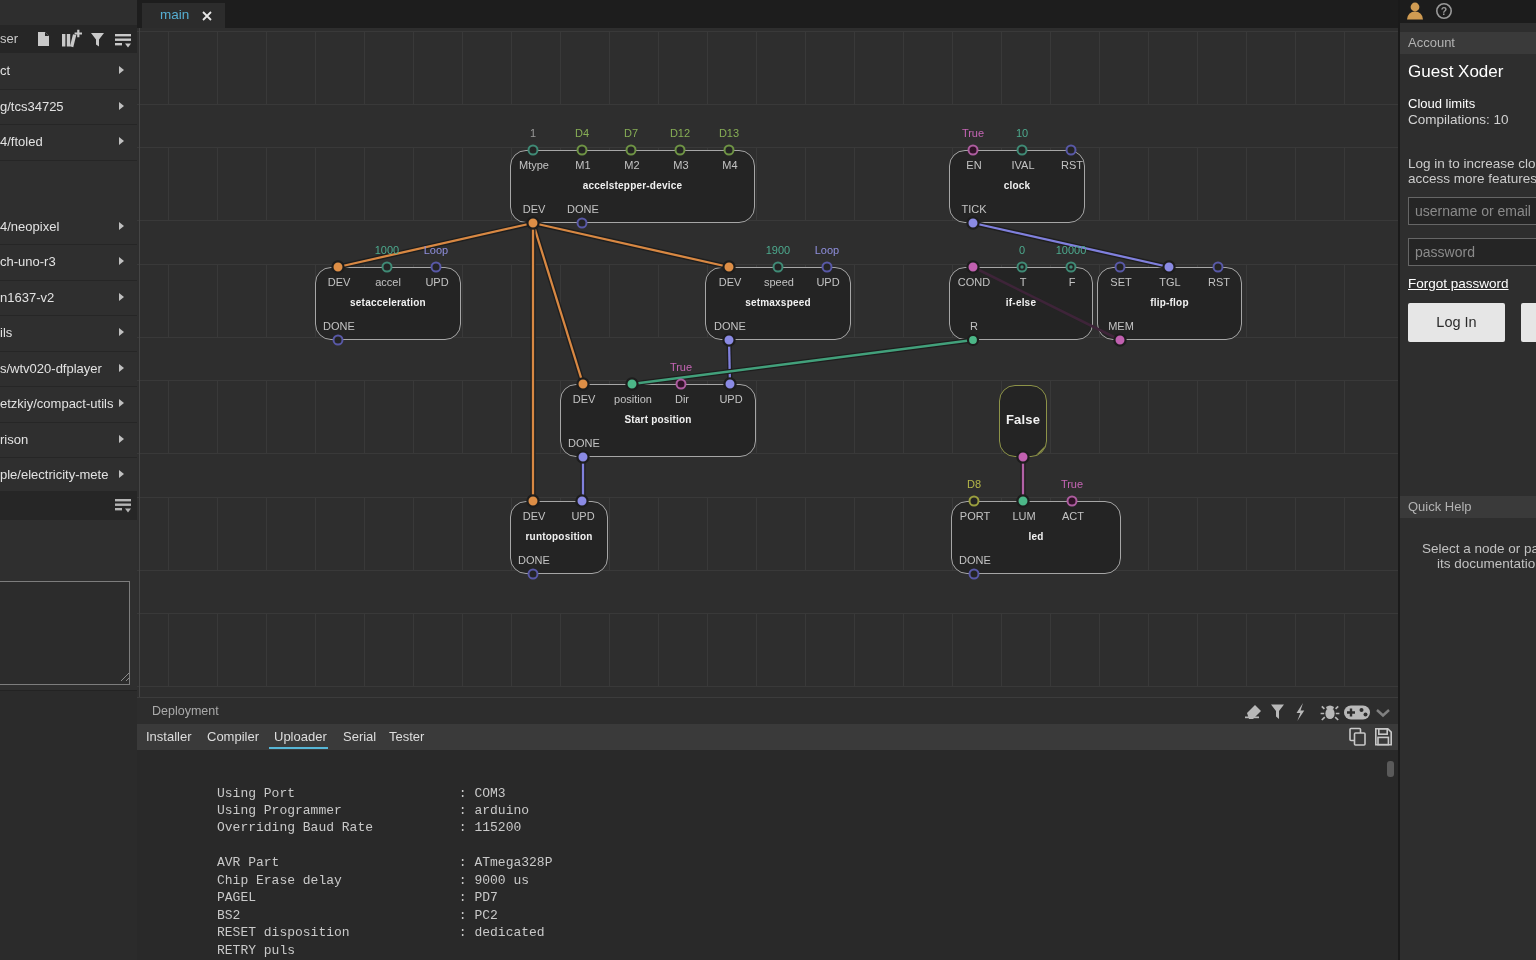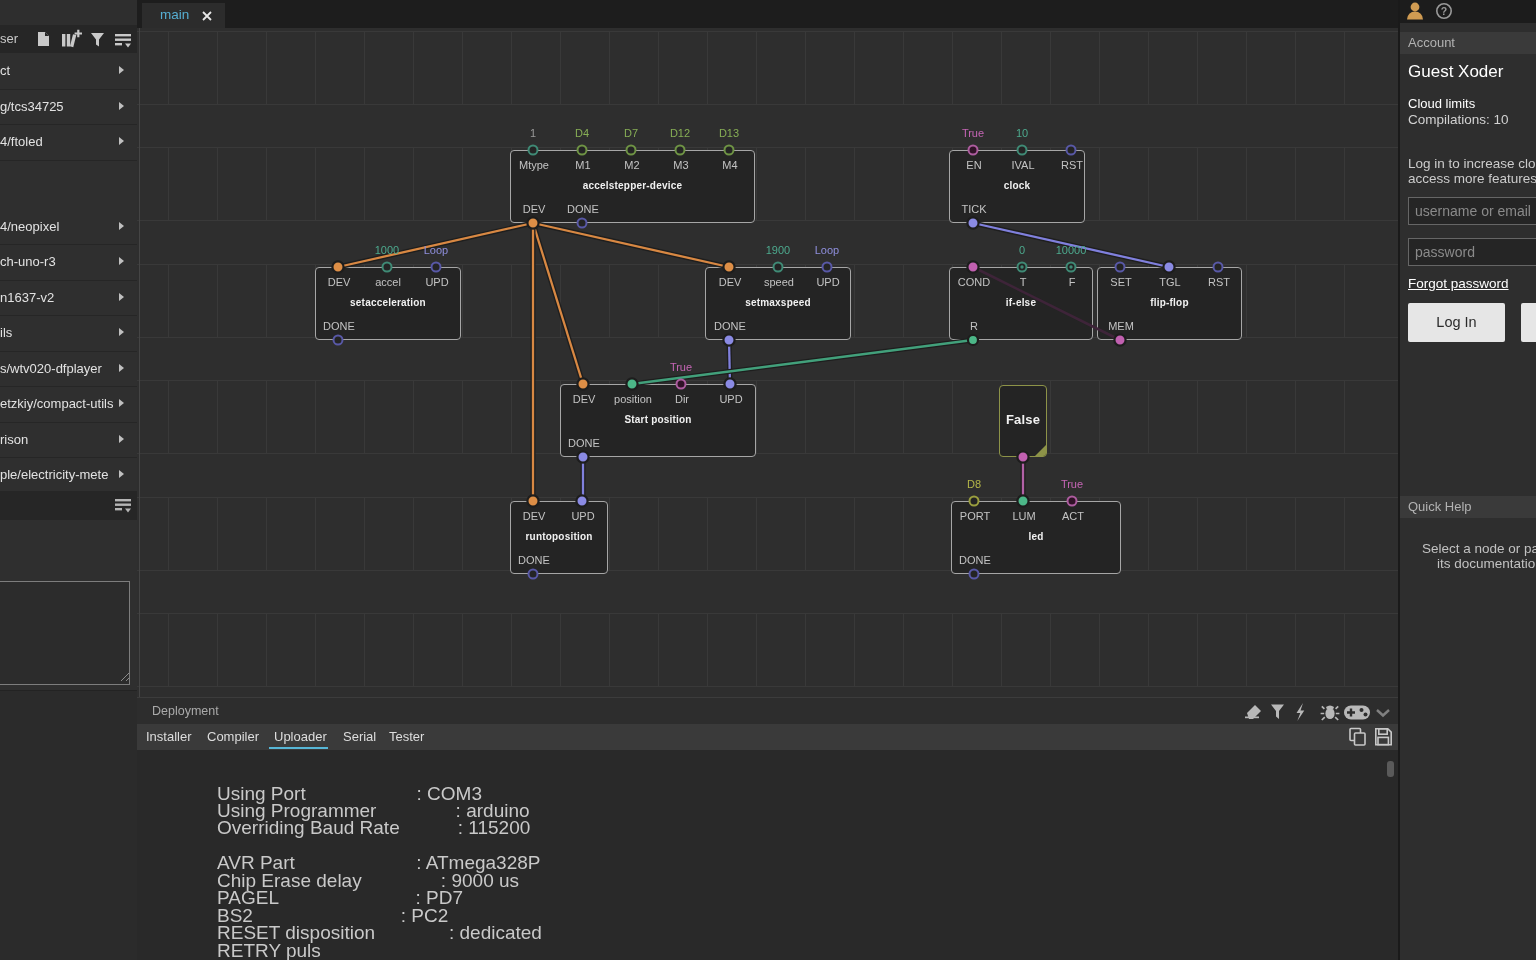--- a/index.html
+++ b/index.html
@@ -7,21 +7,21 @@
     font-family:"Liberation Sans", sans-serif; }
   #app { position:absolute; left:0; top:0; width:1536px; height:960px; }
   
   #canvas { position:absolute; left:137px; top:28px; width:1261px; height:669px;
     background:#2e2e2e; overflow:hidden; }
   .grow { position:absolute; left:0; width:1261px; height:74px;
     border-top:1px solid #393939; border-bottom:1px solid #393939;
     background:repeating-linear-gradient(to right,transparent 0px,transparent 48px,#393939 48px,#393939 49px);
     background-position:-17px 0; }
   .node { position:absolute; background:#242424; border:1px solid #a6a6a6;
-    border-radius:4px; height:73px; }
+    border-radius:16px; height:73px; }
   .nname { position:absolute; left:0; right:0; top:29px; text-align:center;
     font-size:10px; font-weight:bold; color:#f1f1f1; letter-spacing:0.2px; }
   .plbl { position:absolute; width:60px; margin-left:-30px; text-align:center;
     font-size:11px; color:#c3c3c3; top:8px; }
   .plbl.b { top:auto; bottom:7px; }
   #wires { position:absolute; left:0; top:0; width:1261px; height:669px; pointer-events:none; }
   
   #lsb { position:absolute; left:0; top:0; width:137px; height:960px; background:#2f2f2f; }
   #lsb-top { position:absolute; left:0; top:0; width:137px; height:25px; background:#2e2e2e; }
   #lsb-hdr { position:absolute; left:0; top:25px; width:137px; height:28px; background:#262626;
@@ -41,22 +41,22 @@
   #tab1 { position:absolute; left:5px; top:3px; width:83px; height:25px; background:#2c2c2c;
     color:#56aed2; font-size:13.5px; }
   
   #deploy { position:absolute; left:137px; top:697px; width:1261px; height:210px; background:#292929; }
   #dep-hdr { position:absolute; left:0; top:0; width:1261px; height:27px; background:#2d2d2d;
     border-top:1px solid #3c3c3c; color:#aaaaaa; font-size:12.5px; }
   #dep-tabs { position:absolute; left:0; top:27px; width:1261px; height:26px; background:#3a3a3a;
     color:#dddddd; font-size:13px; }
   .dtab { position:absolute; top:5px; }
   #dep-console { position:absolute; left:0; top:53px; width:1261px; height:210px; background:#292929; }
-  #dep-console pre { position:absolute; left:80px; top:34.5px; font-family:Liberation Sans, sans-serif;
-    font-size:19px; line-height:17.45px; color:#c9c9c9; }
+  #dep-console pre { position:absolute; left:80px; top:34.5px; font-family:Liberation Mono, monospace;
+    font-size:13px; line-height:17.45px; color:#c9c9c9; }
   
   #rsb { position:absolute; left:1398px; top:0; width:138px; height:960px; background:#2e2e2e;
     border-left:2px solid #1a1a1a; }
   #rsb-top { position:absolute; left:0; top:0; width:138px; height:23px; background:#1c1c1c; }
   .rhdr { position:absolute; left:0; width:138px; height:22px; background:#3a3a3a;
     color:#b2b2b2; font-size:13px; }
   .cyan { color:#ffffff; }
   .rinput { position:absolute; left:8px; width:140px; height:28px; background:#252525;
     border:1px solid #666666; color:#8a8a8a; font-size:14px; line-height:26px; padding-left:6px; }
 </style>

